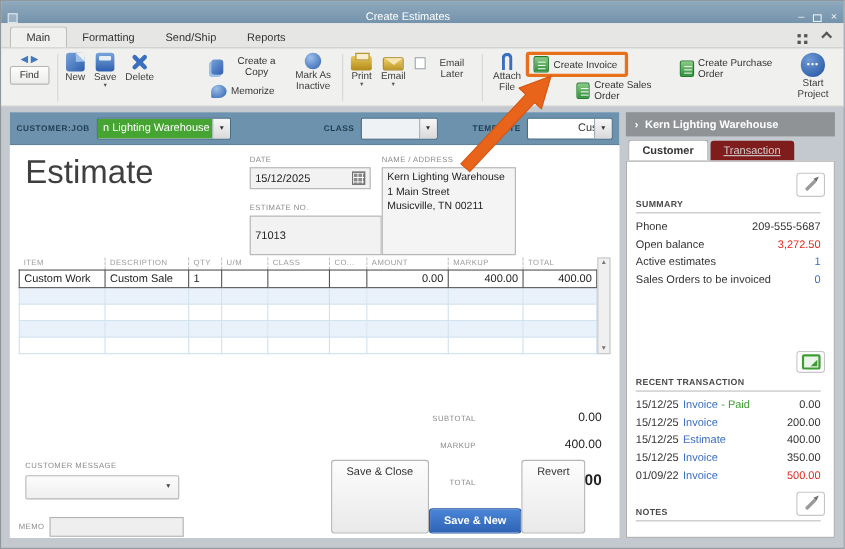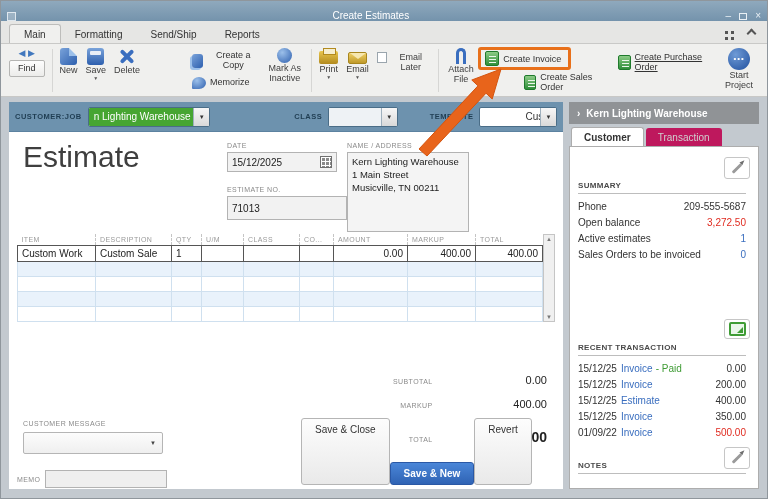--- a/index.html
+++ b/index.html
@@ -73,21 +73,21 @@
   
   .form-main { position:relative; flex:1; background:#fff; }
   .est-title { position:absolute; left:14px; top:8px; font-size:30px; color:#3f3f3f; }
   .fld-lbl { font-size:7px; color:#8a8a8a; letter-spacing:.4px; }
   .fld { background:#f2f2f2; border:1px solid #b3b3b3; font-size:10px; color:#222; padding:3px 4px; display:flex; align-items:center; }
   .grp-date { position:absolute; left:218px; top:10px; width:110px; }
   .grp-date .fld { margin-top:3px; height:20px; }
   .grp-date .v { flex:1; }
   .ic-cal { width:12px; height:12px; background:#8a8a8a; background-image:linear-gradient(#fff 1px,transparent 1px),linear-gradient(90deg,#fff 1px,transparent 1px); background-size:4px 4px; border:1px solid #6f6f6f; }
   .grp-estno { position:absolute; left:218px; top:54px; width:120px; }
-  .grp-estno .fld { margin-top:3px; height:24px; }
+  .grp-estno .fld { margin-top:3px; height:36px; }
   .grp-addr { position:absolute; left:338px; top:10px; width:122px; }
   .addr-box { margin-top:3px; background:#f4f4f4; border:1px solid #b3b3b3; height:80px; padding:3px 4px; font-size:9.5px; color:#222; line-height:1.35; }
 
   
   .tablewrap { position:absolute; left:8px; top:102px; width:538px; display:flex; }
   table.items { border-collapse:collapse; width:525px; table-layout:fixed; }
   table.items th { font-size:7px; color:#9a9a9a; font-weight:normal; text-align:left; letter-spacing:.4px; padding:2px 4px; }
   table.items th + th { border-left:1px dashed #c5c5c5; }
   table.items td { font-size:10px; color:#222; padding:2px 4px; height:15px; white-space:nowrap; overflow:hidden; }
   tr.active td { border:1px solid #555; background:#fff; }
@@ -114,21 +114,21 @@
   .btnrow { position:absolute; left:292px; bottom:4px; display:flex; }
   .btn { font-size:10px; color:#333; background:linear-gradient(#fdfdfd,#e9e9e9); border:1px solid #b5b5b5; border-radius:3px; padding:5px 13px; }
   .btn.primary { background:linear-gradient(#4a86d8,#2f63b4); border-color:#2a58a5; color:#fff; font-weight:bold;margin-top:44px; }
 
   
   .panel-hdr { height:22px; background:#909396; color:#fff; font-size:10px; font-weight:bold; display:flex; align-items:center; gap:6px; padding:0 8px; }
   .panel-hdr .chev { font-size:10px; font-weight:bold; }
   .panel-tabs { height:22px; display:flex; align-items:flex-end; padding-left:2px; }
   .ptab { font-size:10px; padding:4px 12px 3px; border-radius:3px 3px 0 0; }
   .ptab.on { background:#fff; border:1px solid #adadad; border-bottom:none; color:#333; font-weight:bold; }
-  .ptab.off { background:#be185d; color:#d0d0d0; margin-left:2px; }
+  .ptab.off { background:#7f1d1d; color:#d0d0d0; margin-left:2px;text-decoration:underline; }
   .panel-body { flex:1; background:#fff; border:1px solid #adadad; position:relative; }
   .p-edit { position:absolute; width:26px; height:22px; background:#fff; border:1px solid #c6c6c6; border-radius:3px; display:flex; align-items:center; justify-content:center; }
   .ic-pencil { width:12px; height:3px; background:#9a9a9a; border-radius:1px; transform:rotate(-45deg); position:relative; }
   .ic-pencil::after { content:""; position:absolute; right:-5px; top:-1px; border-top:2.5px solid transparent; border-bottom:2.5px solid transparent; border-left:5px solid #6e6e6e; }
   .p-head { font-size:8px; font-weight:bold; color:#4a4a4a; letter-spacing:.3px; }
   .p-sec { position:absolute; left:8px; right:12px; }
   .p-hr { border-bottom:1px solid #bdbdbd; margin:3px 0 4px; }
   .p-row { display:flex; justify-content:space-between; font-size:10px; color:#333; padding:2.5px 0; }
   .v-red { color:#e02b20; } .v-blue { color:#3a6ebf; }
   .r-date { color:#333; } .r-link { color:#3a6ebf; margin-left:4px; } .r-paid { color:#3f9c35; margin-left:3px; }
@@ -221,21 +221,21 @@
     <div class="creategrp">
       <span class="createline hl">
         <span class="ic ic-gdoc"></span>
         <span>Create Invoice</span>
       </span>
       <span class="createline">
         <span class="ic ic-gdoc"></span>
         <span>Create Sales Order</span>
       </span>
     </div>
-    <div class="createline" style="margin:5px 0 0 13px;text-decoration:underline;">
+    <div class="createline" style="margin:5px 0 0 13px;">
       <span class="ic ic-gdoc"></span>
       <span>Create Purchase Order</span>
     </div>
     <div class="tb-item startproj">
       <span class="ic-team">•••</span>
       <span class="lbl">Start Project</span>
     </div>
   </div>
 
   <div class="body">

